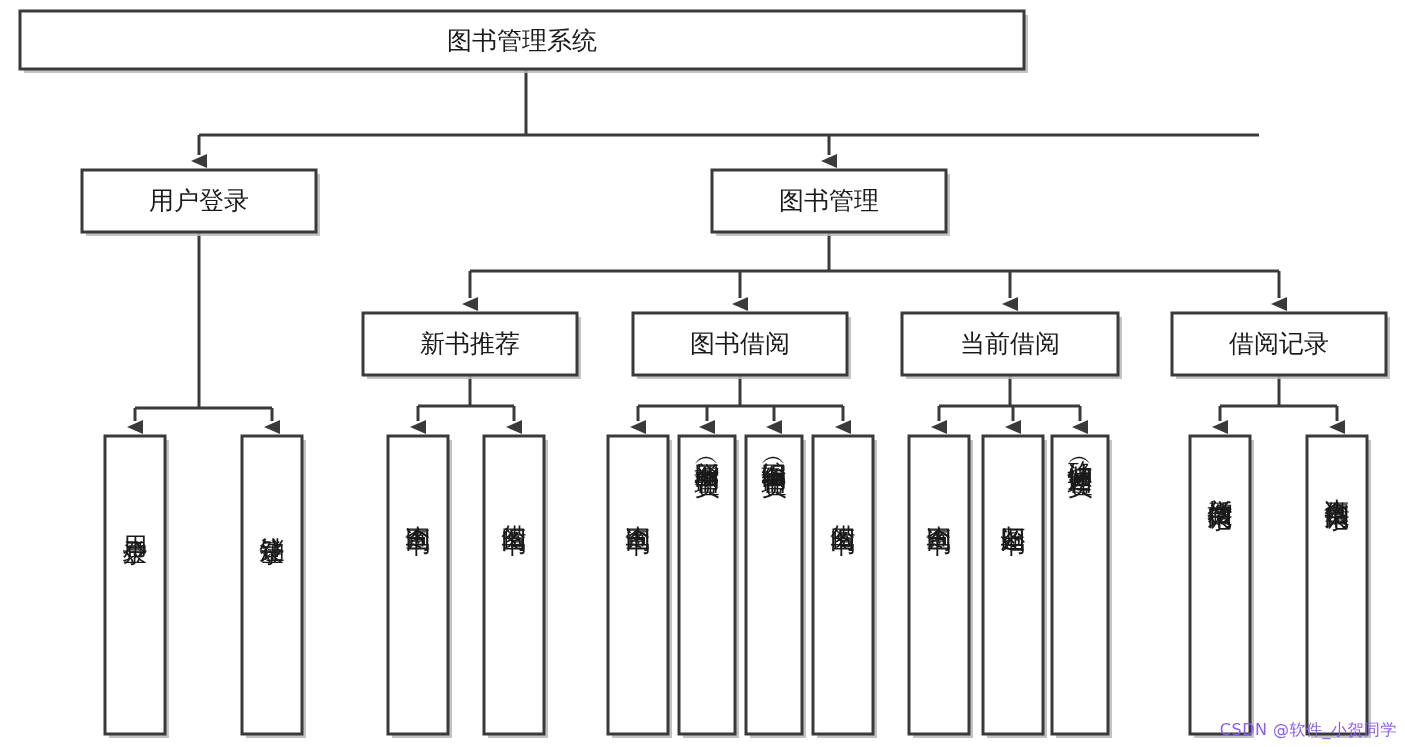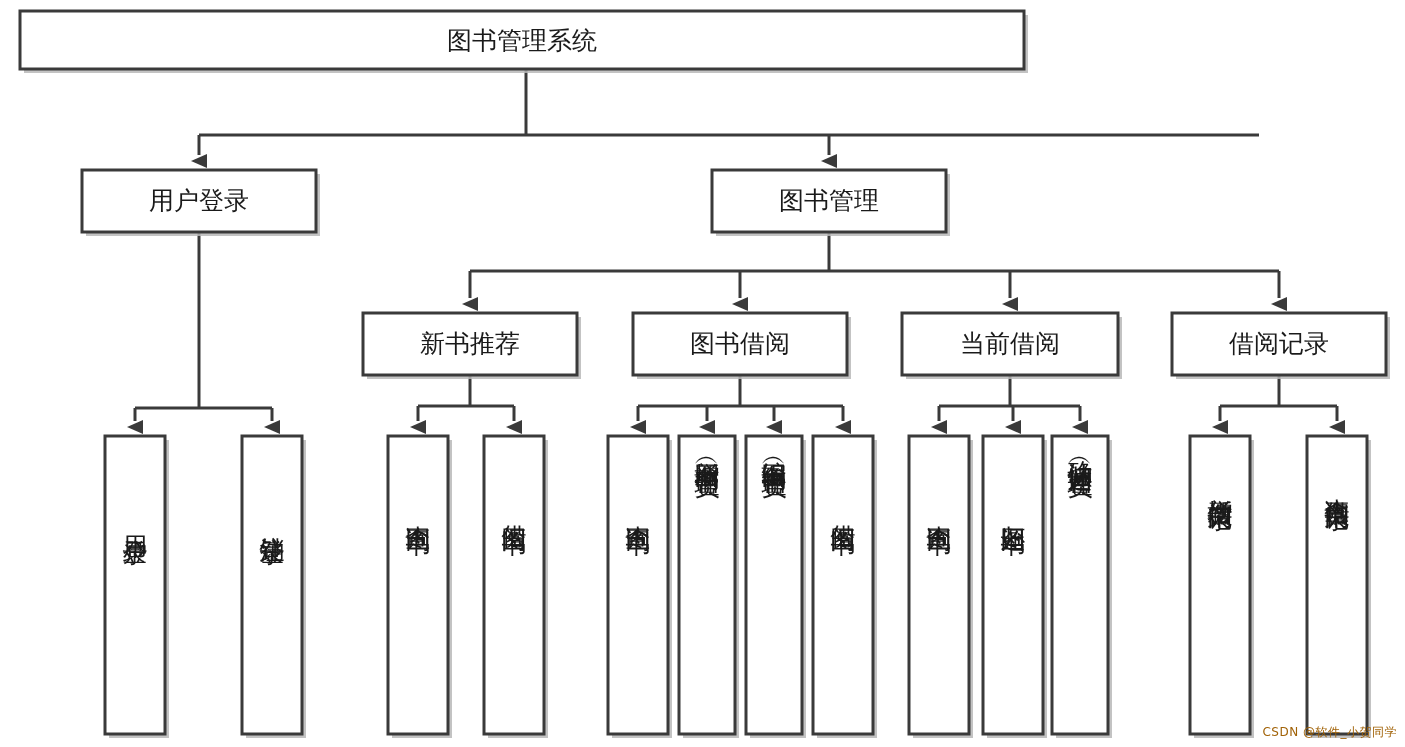--- a/index.html
+++ b/index.html
@@ -66,22 +66,22 @@
     line-height: 1;
     color: #1a1a1a;
     letter-spacing: 2px;
     white-space: nowrap;
   }
   .watermark {
     position: absolute;
     right: 8px;
     bottom: 6px;
     font-family: "DejaVu Sans", "Liberation Sans", sans-serif;
-    font-size: 12px;
-    color: #a16207;
+    font-size: 16px;
+    color: #8b5cf6;
     letter-spacing: .5px;
     white-space: nowrap;
   }
 </style>
 </head>
 <body>
 
 <div id="diagram-root">
 
   <svg class="flow" viewBox="0 0 1405 747">

